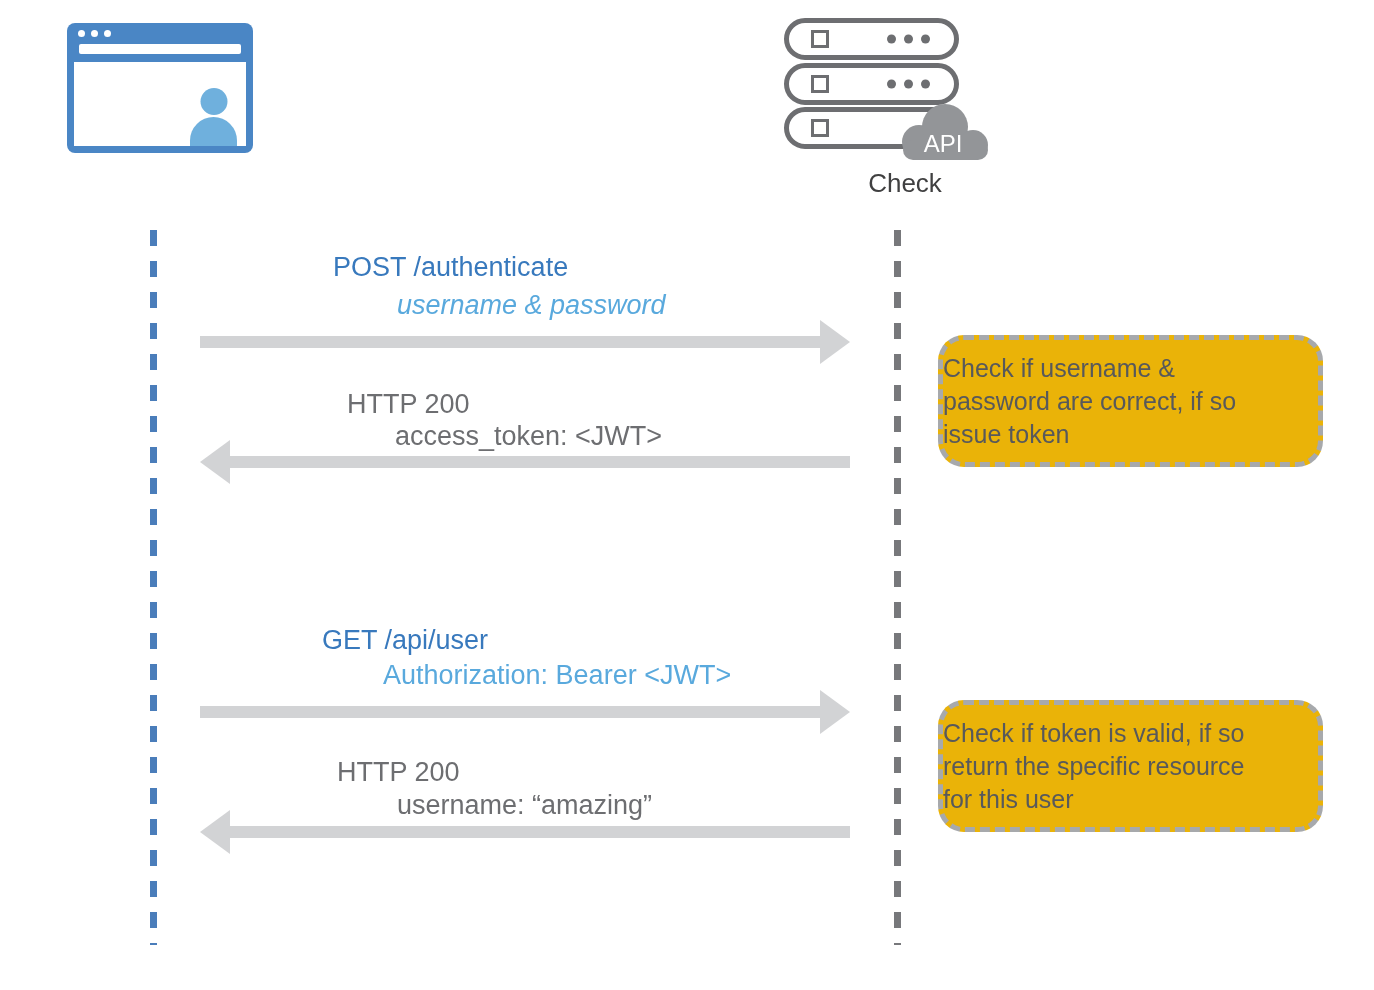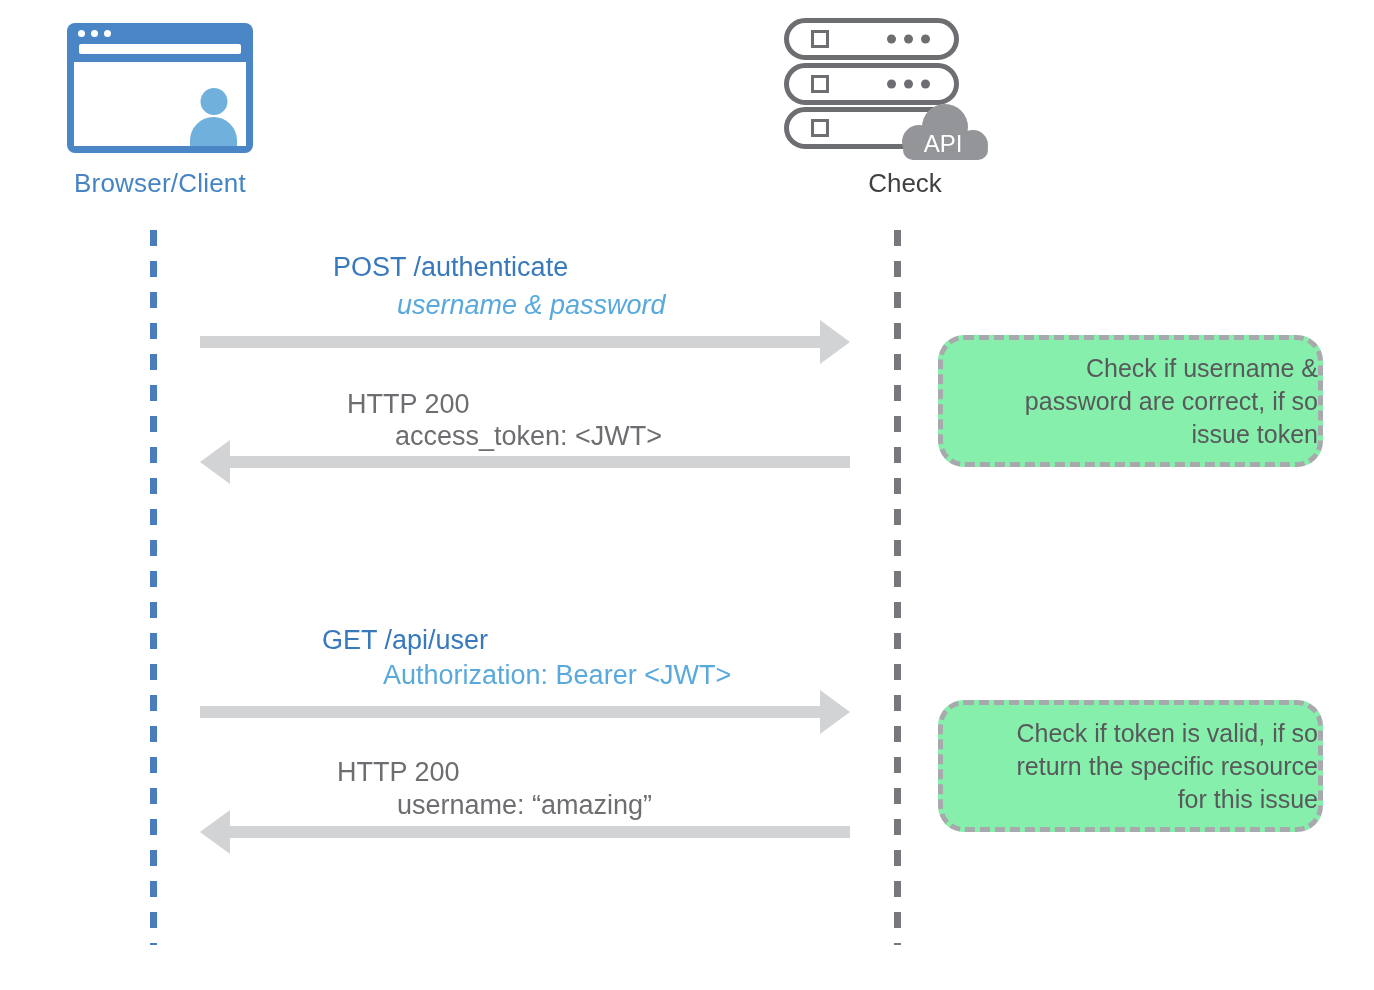--- a/index.html
+++ b/index.html
@@ -55,23 +55,23 @@
   .mtext{position:absolute;font-size:27px;white-space:nowrap;}
   .c-reqtitle{color:#3879bd;}
   .c-reqdetail{color:#59a9dd;}
   .c-resp{color:#6d6e71;}
   .t1a{left:333px;top:252px;} .t1b{left:397px;top:290px;font-style:italic;}
   .t2a{left:347px;top:389px;} .t2b{left:395px;top:421px;}
   .t3a{left:322px;top:625px;text-align:right;} .t3b{left:383px;top:660px;text-align:center;}
   .t4a{left:337px;top:757px;} .t4b{left:397px;top:790px;}
   
   .note{position:absolute;left:938px;width:385px;height:132px;box-sizing:border-box;
-    border:5px dashed #a7a9ac;border-radius:26px;background:#86efac;
+    border:5px dashed #a7a9ac;border-radius:26px;background:#eab308;
     display:flex;flex-direction:column;justify-content:center;
-    text-align:right;color:#58595b;font-size:25px;line-height:33px;}
+    text-align:left;color:#58595b;font-size:25px;line-height:33px;}
   .note1{top:335px;} .note2{top:700px;}
 </style>
 </head>
 <body>
 
 <div class="stage">
 
   <div class="browser-icon">
     <div class="b-dots">
       <span></span>
@@ -79,21 +79,20 @@
         <span></span>
     </div>
     <div class="b-addressbar"></div>
     <div class="b-viewport">
       <div class="b-person">
         <div class="head"></div>
         <div class="torso"></div>
       </div>
     </div>
   </div>
-  <div class="client-label">Browser/Client</div>
 
   <div class="server-icon">
     <div class="rack r1">
       <span class="sq"></span>
       <span class="dots">
           <i></i>
           <i></i>
           <i></i>
         </span>
     </div>
@@ -155,16 +154,16 @@
   <div class="mtext c-resp t4a">HTTP 200</div>
   <div class="mtext c-resp t4b">username: “amazing”</div>
   <div class="arrow dir-left arrow4">
     <i class="shaft"></i>
       <i class="head"></i>
   </div>
 
   <div class="note note2">
     <div>Check if token is valid, if so</div>
     <div>return the specific resource</div>
-    <div>for this issue</div>
+    <div>for this user</div>
   </div>
 
 </div>
 
 </body></html>

